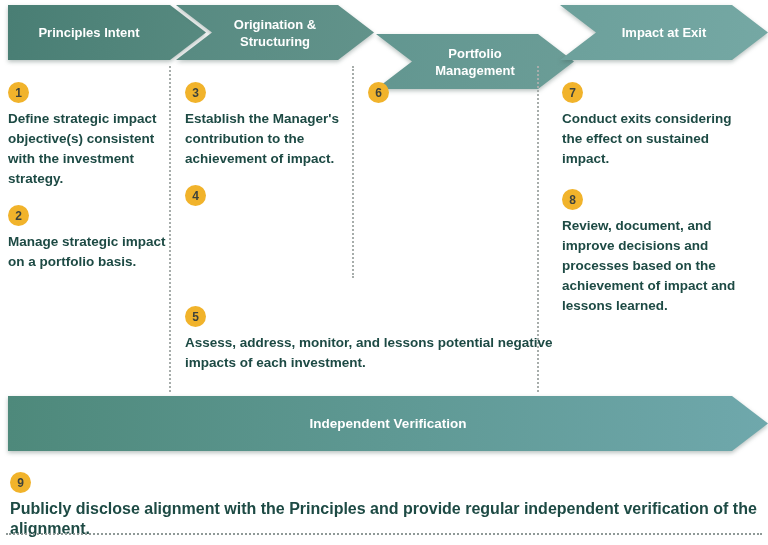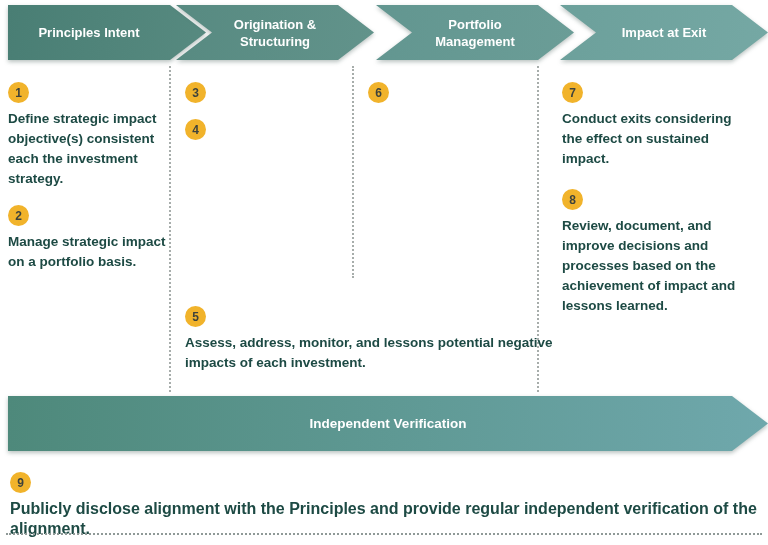--- a/index.html
+++ b/index.html
@@ -9,21 +9,21 @@
   
   .chev-wrap{position:absolute;top:5px;height:55px;filter:drop-shadow(0 2px 2px rgba(55,80,75,.35));}
   .chev{height:55px;display:flex;align-items:center;justify-content:center;
         color:#ffffff;font-size:13px;font-weight:700;line-height:17px;text-align:center;
         padding-right:36px;box-sizing:border-box;width:100%;
         clip-path:polygon(0 0, calc(100% - 36px) 0, 100% 50%, calc(100% - 36px) 100%, 0 100%);}
   .chev.notched{padding-left:36px;
         clip-path:polygon(0 0, calc(100% - 36px) 0, 100% 50%, calc(100% - 36px) 100%, 0 100%, 36px 50%);}
   .cw1{left:8px;width:198px;}   .cw1 .chev{background:linear-gradient(100deg,#497e74,#578a80);}
   .cw2{left:176px;width:198px;} .cw2 .chev{background:linear-gradient(100deg,#578a81,#62938b);}
-  .cw3{left:376px;width:198px;} .cw3 .chev{background:linear-gradient(100deg,#629690,#6b9d97);}
+  .cw3{left:376px;width:198px;} .cw3 .chev{background:linear-gradient(100deg,#629690,#6b9d97);margin-top:29px;}
   .cw4{left:560px;width:208px;} .cw4 .chev{background:linear-gradient(100deg,#6ca09b,#75a8a4);align-items:center;}
   .chev .lbl{display:inline-block;max-width:130px;}
 
   
   .divider{position:absolute;width:0;border-left:2px dotted #a7adab;}
   .d1{left:169px;top:66px;height:326px;}
   .d2{left:352px;top:66px;height:212px;}
   .d3{left:537px;top:66px;height:326px;}
 
   
@@ -81,27 +81,28 @@
       <span class="lbl">Impact at Exit</span>
     </div>
   </div>
 
   <div class="divider d1"></div>
   <div class="divider d2"></div>
   <div class="divider d3"></div>
 
   <div class="col col1">
     <div class="badge">1</div>
-    <p class="step-text">Define strategic impact objective(s) consistent each the investment strategy.</p>
+    <p class="step-text">Define strategic impact objective(s) consistent with the investment strategy.</p>
     <div class="badge gap">2</div>
     <p class="step-text">Manage strategic impact on a portfolio basis.</p>
   </div>
 
   <div class="col col2">
     <div class="badge">3</div>
+    <p class="step-text">Establish the Manager's contribution to the achievement of impact.</p>
     <div class="badge gap">4</div>
   </div>
 
   <div class="col col3">
     <div class="badge">6</div>
   </div>
 
   <div class="col col4">
     <div class="badge">7</div>
     <p class="step-text">Conduct exits considering the effect on sustained impact.</p>

